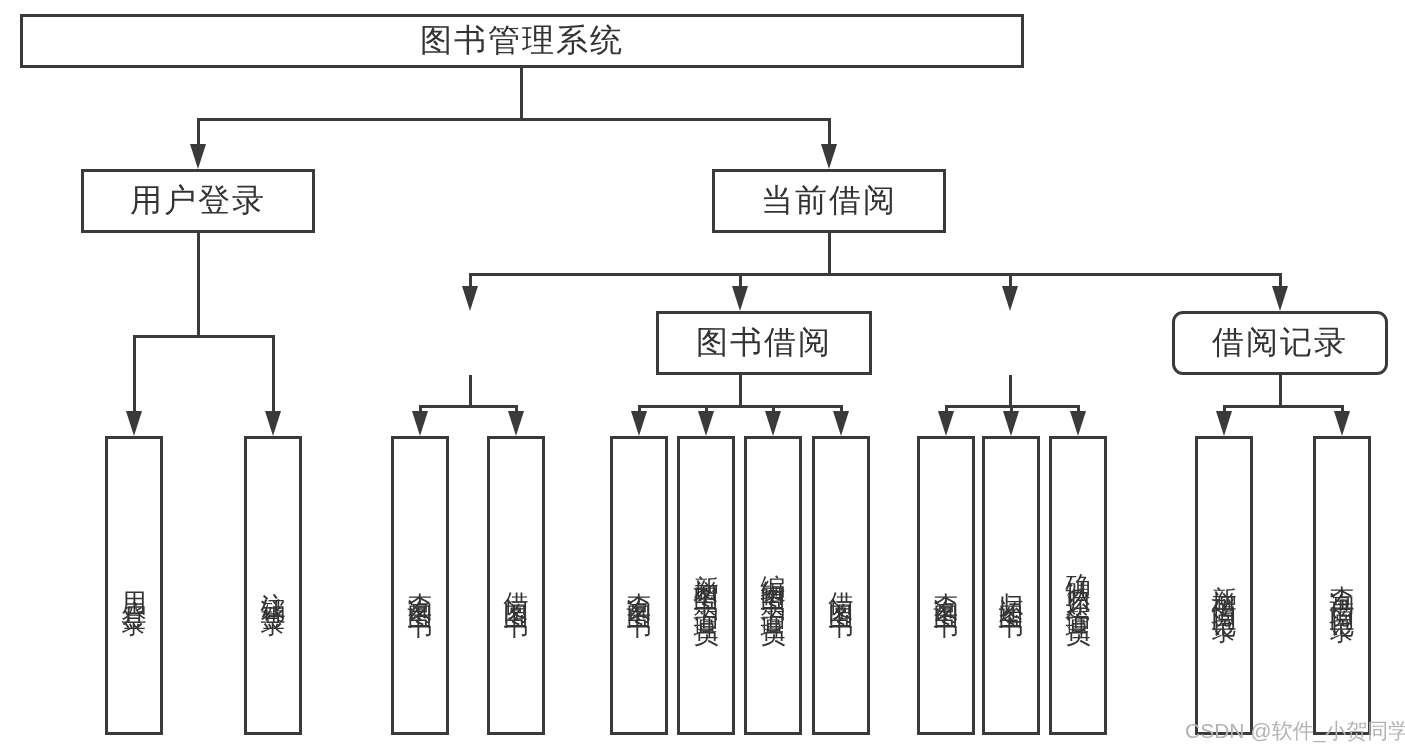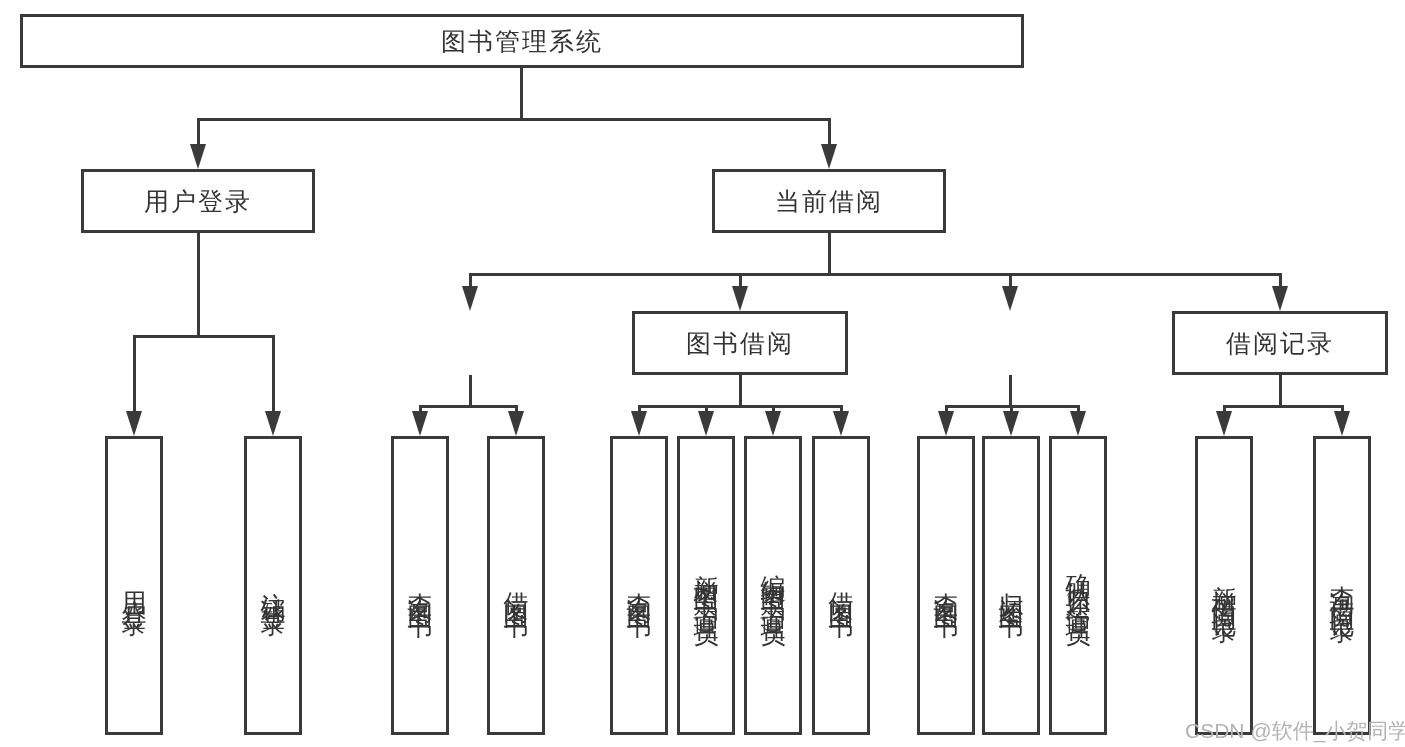--- a/index.html
+++ b/index.html
@@ -19,21 +19,21 @@
     font-family: "Liberation Sans", "DejaVu Sans", sans-serif;
     color: var(--text);
   }
   .box {
     position: absolute;
     background: var(--box_bg);
     border: 3px solid var(--line);
     display: flex;
     align-items: center;
     justify-content: center;
-    font-size: 25px;
+    font-size: 32px;
     letter-spacing: 2px;
     white-space: nowrap;
   }
   .l2 { top: 169px; width: 234px; height: 64px; }
   .l3 { top: 311px; width: 216px; height: 64px; }
   .leaf {
     position: absolute;
     top: 436px;
     width: 58px;
     height: 299px;
@@ -108,24 +108,24 @@
   <div class="hline" style="left:468.5px; top:273px; width:813px;"></div>
   <div class="vline" style="left:468.5px; top:273px; height:20px;"></div>
   <div class="vline" style="left:738.5px; top:273px; height:20px;"></div>
   <div class="vline" style="left:1008.5px; top:273px; height:20px;"></div>
   <div class="vline" style="left:1278.5px; top:273px; height:20px;"></div>
   <div class="arrow a-l3" style="left:462px;"></div>
   <div class="arrow a-l3" style="left:732px;"></div>
   <div class="arrow a-l3" style="left:1002px;"></div>
   <div class="arrow a-l3" style="left:1272px;"></div>
 
-  <div class="box l3" style="left:632px;">
+  <div class="box l3" style="left:656px;">
     <span>图书借阅</span>
   </div>
-  <div class="box l3" style="left:1172px;">
+  <div class="box l3" style="left:1172px;border-radius:11px;">
     <span>借阅记录</span>
   </div>
 
   <div class="vline" style="left:468.5px; top:375px; height:33px;"></div>
   <div class="hline" style="left:418.5px; top:405px; width:99px;"></div>
   <div class="vline stub" style="left:418.5px;"></div>
   <div class="vline stub" style="left:514.5px;"></div>
   <div class="arrow a-leaf" style="left:412px;"></div>
   <div class="arrow a-leaf" style="left:508px;"></div>
 

